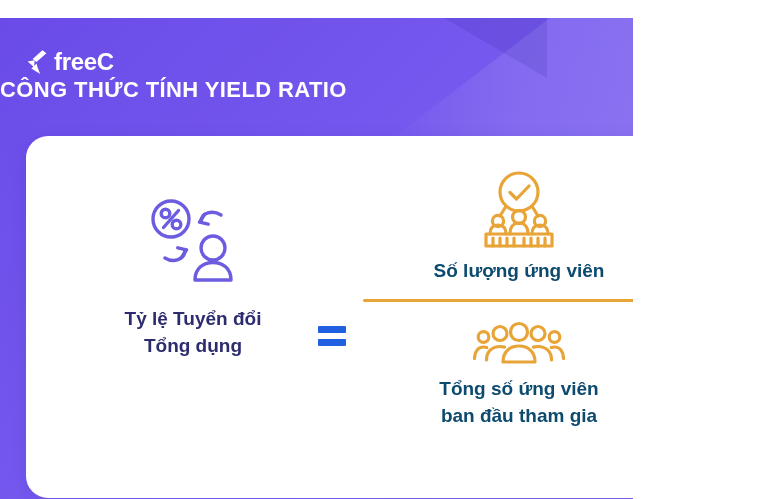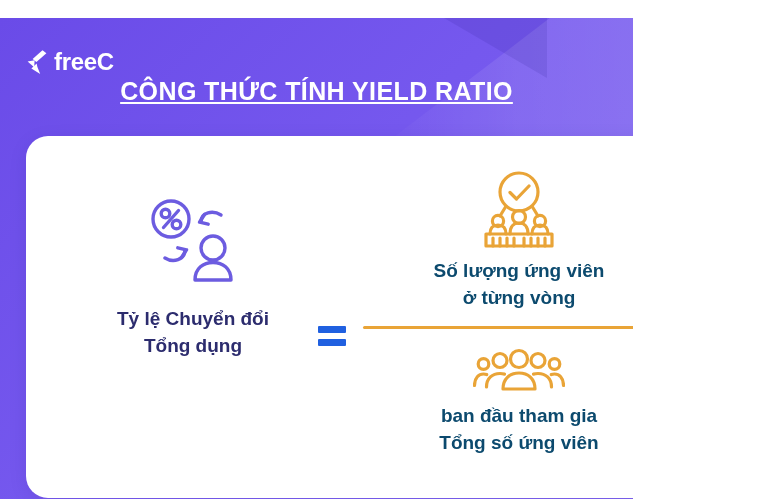--- a/index.html
+++ b/index.html
@@ -59,27 +59,25 @@
     font-size: 24px;
     font-weight: 700;
     letter-spacing: -0.3px;
     line-height: 1;
   }
   .title {
     position: absolute;
     left: 0;
     right: 0;
     top: 59px;
-    text-align: center;
     color: #ffffff;
-    font-size: 25px;
+    font-size: 22px;
     font-weight: 700;
     letter-spacing: 0.4px;
     white-space: nowrap;
-    text-decoration: underline;
   }
   
   .card {
     position: absolute;
     left: 26px;
     top: 118px;
     width: 719px;
     height: 362px;
     background: #ffffff;
     border-radius: 22px;
@@ -181,21 +179,21 @@
             <line x1="33.5" y1="12.5" x2="18.5" y2="29.5"></line>
             <path d="M56 24 C56 14, 68 12, 76 17"></path>
             <path d="M59.5 16.5 L54.5 24.2 L63.2 26.2"></path>
             <path d="M40 52 C40 62, 28 65, 20 60"></path>
             <path d="M36.5 59.5 L41.5 51.8 L32.8 49.8"></path>
             <circle cx="68" cy="50" r="12"></circle>
             <path d="M50 82 C50 70, 58.5 64.5, 68 64.5 C77.5 64.5, 86 70, 86 82 Z"></path>
           </g>
         </svg>
         <div class="left-label">
-          <div>Tỷ lệ Chuyển đổi</div>
+          <div>Tỷ lệ Tuyển đổi</div>
           <div>Tổng dụng</div>
         </div>
       </div>
 
       <div class="equals" title="=" aria-label="equals">
         <span></span>
         <span></span>
       </div>
 
       <div class="fraction">
@@ -212,21 +210,20 @@
               <circle cx="22" cy="53" r="5.6"></circle>
               <path d="M14 66 C14 59.5, 17.5 57, 22 57 C26.5 57, 30 59.5, 30 66"></path>
               <circle cx="64" cy="53" r="5.6"></circle>
               <path d="M56 66 C56 59.5, 59.5 57, 64 57 C68.5 57, 72 59.5, 72 66"></path>
               <path d="M10 66 L76 66 L76 78 L10 78 Z"></path>
               <path d="M17 78 L17 70 M24 78 L24 70 M31 78 L31 70 M38 78 L38 70 M48 78 L48 70 M55 78 L55 70 M62 78 L62 70 M69 78 L69 70"></path>
             </g>
           </svg>
           <div class="frac-text">
             <div>Số lượng ứng viên</div>
-            <div>ở từng vòng</div>
           </div>
         </div>
 
         <div class="frac-bar"></div>
 
         <div class="frac-part denominator">
           <svg class="frac-icon" width="92" height="46" viewBox="0 0 92 46">
             <g fill="none" stroke="#E9A437" stroke-width="3.2" stroke-linecap="round" stroke-linejoin="round">
               <circle cx="46" cy="12" r="8.5"></circle>
               <path d="M30 42 C30 31.5, 37 26, 46 26 C55 26, 62 31.5, 62 42 Z"></path>
@@ -234,21 +231,21 @@
               <path d="M13.5 40 C13.5 31, 19.5 26.5, 27 26.5 C28.6 26.5, 30.1 26.7, 31.5 27.1"></path>
               <circle cx="65" cy="13.5" r="7"></circle>
               <path d="M78.5 40 C78.5 31, 72.5 26.5, 65 26.5 C63.4 26.5, 61.9 26.7, 60.5 27.1"></path>
               <circle cx="10.5" cy="17" r="5.3"></circle>
               <path d="M1.5 38.5 C1.5 30.5, 6 27, 10.5 27 C11.6 27, 12.7 27.2, 13.7 27.6"></path>
               <circle cx="81.5" cy="17" r="5.3"></circle>
               <path d="M90.5 38.5 C90.5 30.5, 86 27, 81.5 27 C80.4 27, 79.3 27.2, 78.3 27.6"></path>
             </g>
           </svg>
           <div class="frac-text">
+            <div>Tổng số ứng viên</div>
             <div>ban đầu tham gia</div>
-            <div>Tổng số ứng viên</div>
           </div>
         </div>
 
       </div>
     </div>
   </div>
 </div>
 
 </body></html>

